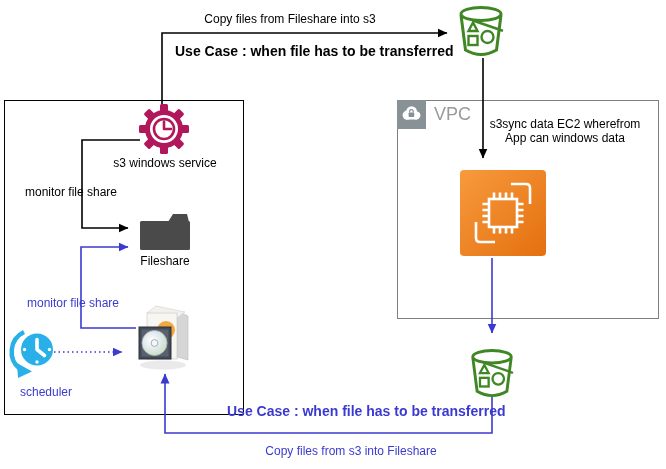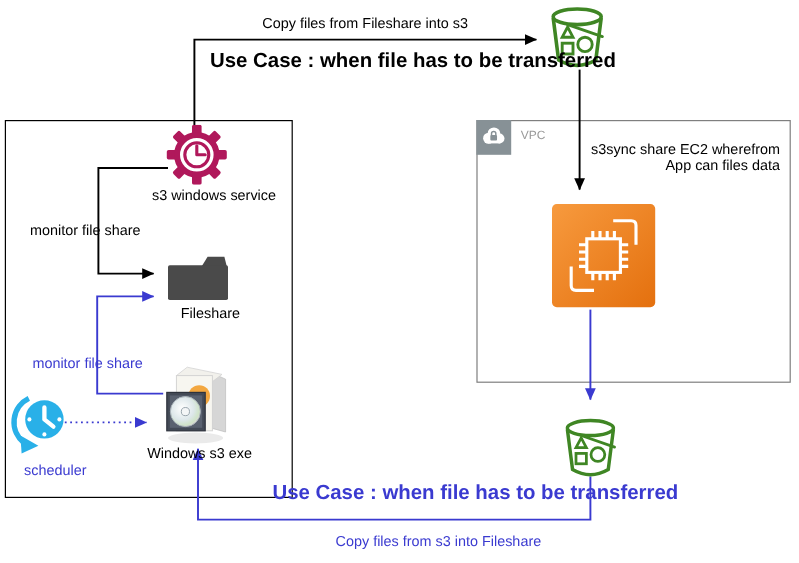--- a/index.html
+++ b/index.html
@@ -5,24 +5,24 @@
   html,body{margin:0;padding:0;background:#fff;}
   #canvas{position:relative;width:666px;height:469px;background:#fff;overflow:hidden;
           font-family:"Liberation Sans",sans-serif;}
   .box{position:absolute;background:transparent;}
   #left-box{left:4px;top:100px;width:238px;height:313px;border:1px solid #000;}
   #vpc-box{left:397px;top:100px;width:260px;height:217px;border:1px solid #7f7f7f;}
   #vpc-badge{position:absolute;left:397px;top:100px;width:29px;height:29px;background:#879196;}
   #connectors{position:absolute;left:0;top:0;width:666px;height:469px;pointer-events:none;}
   .icon{position:absolute;}
   .lbl{position:absolute;font-size:12px;line-height:14px;color:#000;white-space:nowrap;z-index:5;}
-  .center{text-align:right;}
-  .bold{font-weight:bold;font-size:17px;}
+  .center{text-align:center;}
+  .bold{font-weight:bold;font-size:14px;}
   .blue{color:#3a3ad0;}
-  .gray{color:#9a9a9a;font-size:10px;}
+  .gray{color:#9a9a9a;font-size:18px;}
   .lbl div{white-space:nowrap;}
 </style>
 </head>
 <body>
 
 <div id="canvas">
 
   <div id="left-box" class="box"></div>
   <div id="vpc-box" class="box"></div>
   <div id="vpc-badge">
@@ -142,34 +142,33 @@
       <div class="center">Copy files from Fileshare into s3</div>
     </div>
 
   <div class="lbl bold center" style="left:175px;top:44px;width:270px">
     <div>Use Case : when file has to be transferred</div>
   </div>
 
   <div class="lbl gray" style="left:434px;top:107px"><span>VPC</span></div>
 
   <div class="lbl center" style="left:480px;top:117px;width:170px">
-    <div>s3sync share EC2 wherefrom</div>
-    <div>App can files data</div>
+    <div>s3sync data EC2 wherefrom</div>
+    <div>App can windows data</div>
   </div>
 
   <div class="lbl center" style="left:100px;top:156px;width:130px"><span>s3 windows service</span></div>
 
   <div class="lbl" style="left:25px;top:185px"><span>monitor file share</span></div>
 
   <div class="lbl center" style="left:130px;top:254px;width:70px"><span>Fileshare</span></div>
 
   <div class="lbl blue" style="left:27px;top:296px"><span>monitor file share</span></div>
 
 
-  <div class="lbl center" style="left:118px;top:371px;width:92px"><span>Windows s3 exe</span></div>
 
   <div class="lbl blue" style="left:20px;top:385px"><span>scheduler</span></div>
 
   <div class="lbl bold blue center" style="left:227px;top:404px;width:270px">
     <div>Use Case : when file has to be transferred</div>
   </div>
 
   <div class="lbl blue" style="left:251px;top:444px;width:200px">
       <div class="center">Copy files from s3 into Fileshare</div>
     </div>

